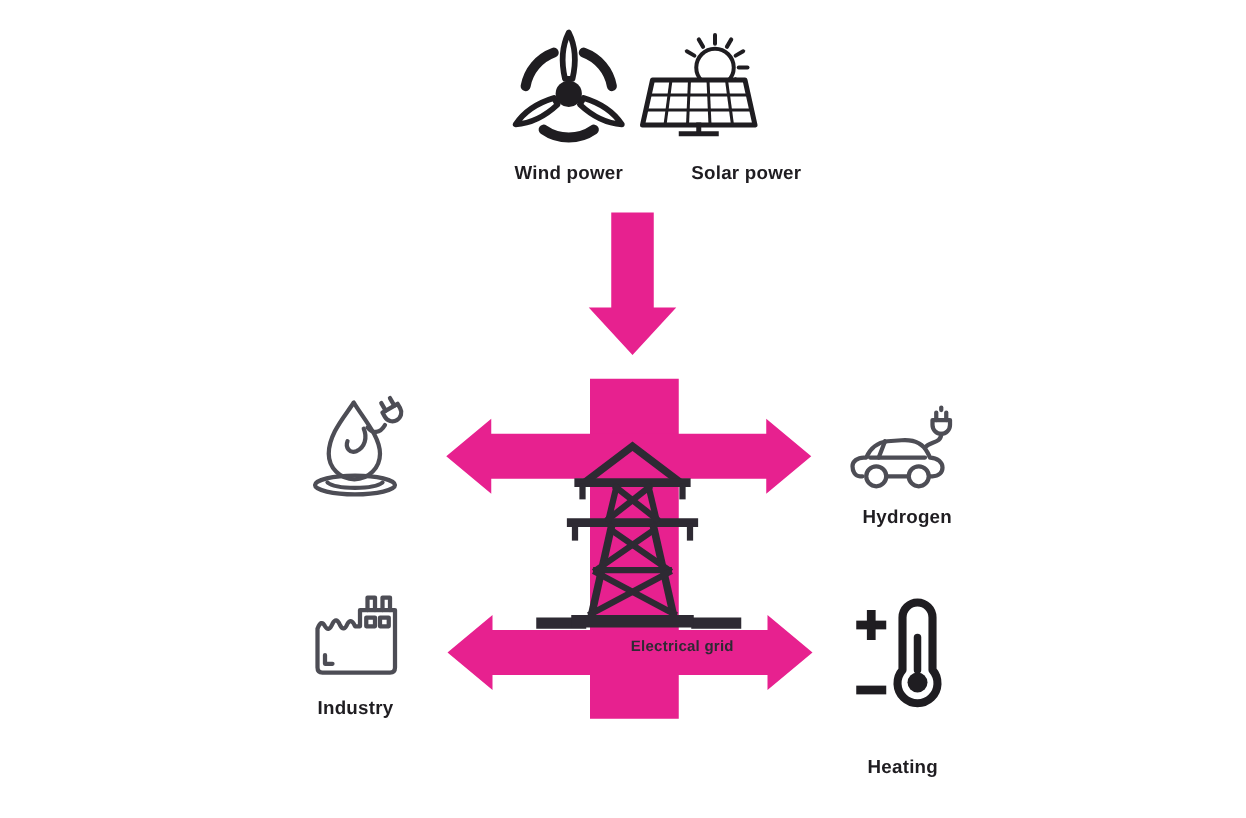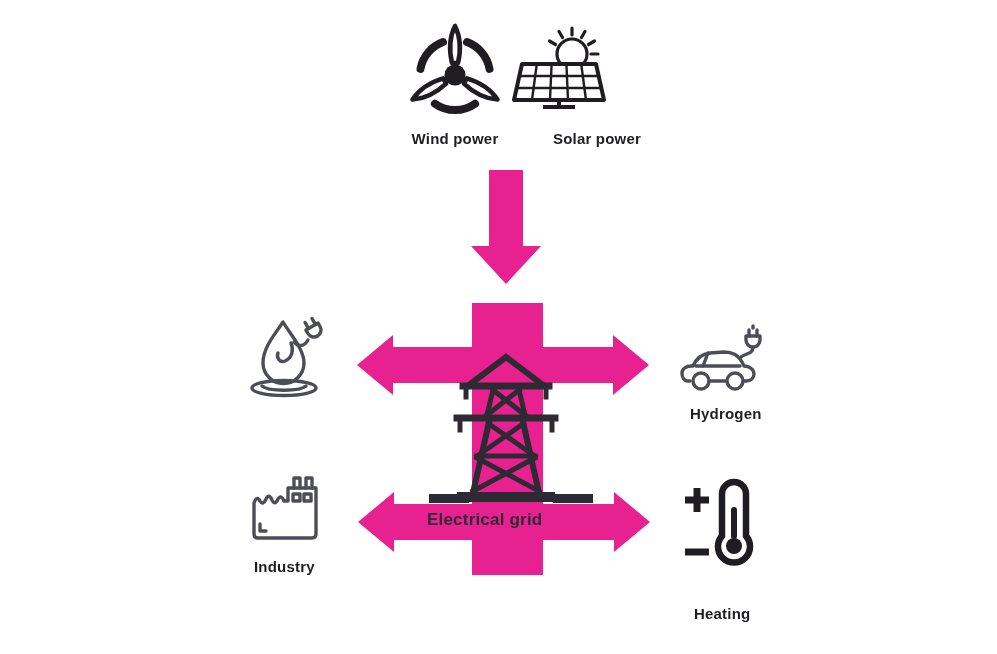--- a/index.html
+++ b/index.html
@@ -8,21 +8,21 @@
     --ink:#1f1d21;
     --gray:#4d4d55;
     --background:#ffffff;
   }
   *{margin:0;padding:0;box-sizing:border-box;}
   body{background:var(--background);font-family:"Liberation Sans",sans-serif;}
   .canvas{position:relative;width:997px;height:654px;background:var(--background);overflow:hidden;border-radius:19px;}
   .abs{position:absolute;}
   .label{font-weight:700;color:var(--ink);font-size:15px;letter-spacing:.2px;line-height:20px;}
   .label.center{text-align:center;}
-  .grid-label{font-weight:700;color:var(--dark);font-size:17px;text-align:left;letter-spacing:.2px;}
+  .grid-label{font-weight:700;color:var(--dark);font-size:12px;text-align:right;letter-spacing:.2px;}
   .v-band{background:var(--accent);}
   .dash{background:var(--dark);}
   svg{display:block;overflow:visible;}
   .s-ink{stroke:var(--ink);fill:none;}
   .s-gray{stroke:var(--gray);fill:none;}
   .s-dark{stroke:var(--dark);fill:none;}
   .f-ink{fill:var(--ink);stroke:none;}
   .f-dark{fill:var(--dark);stroke:none;}
   .f-accent{fill:var(--accent);stroke:none;}
   .f-white{fill:var(--background);}

